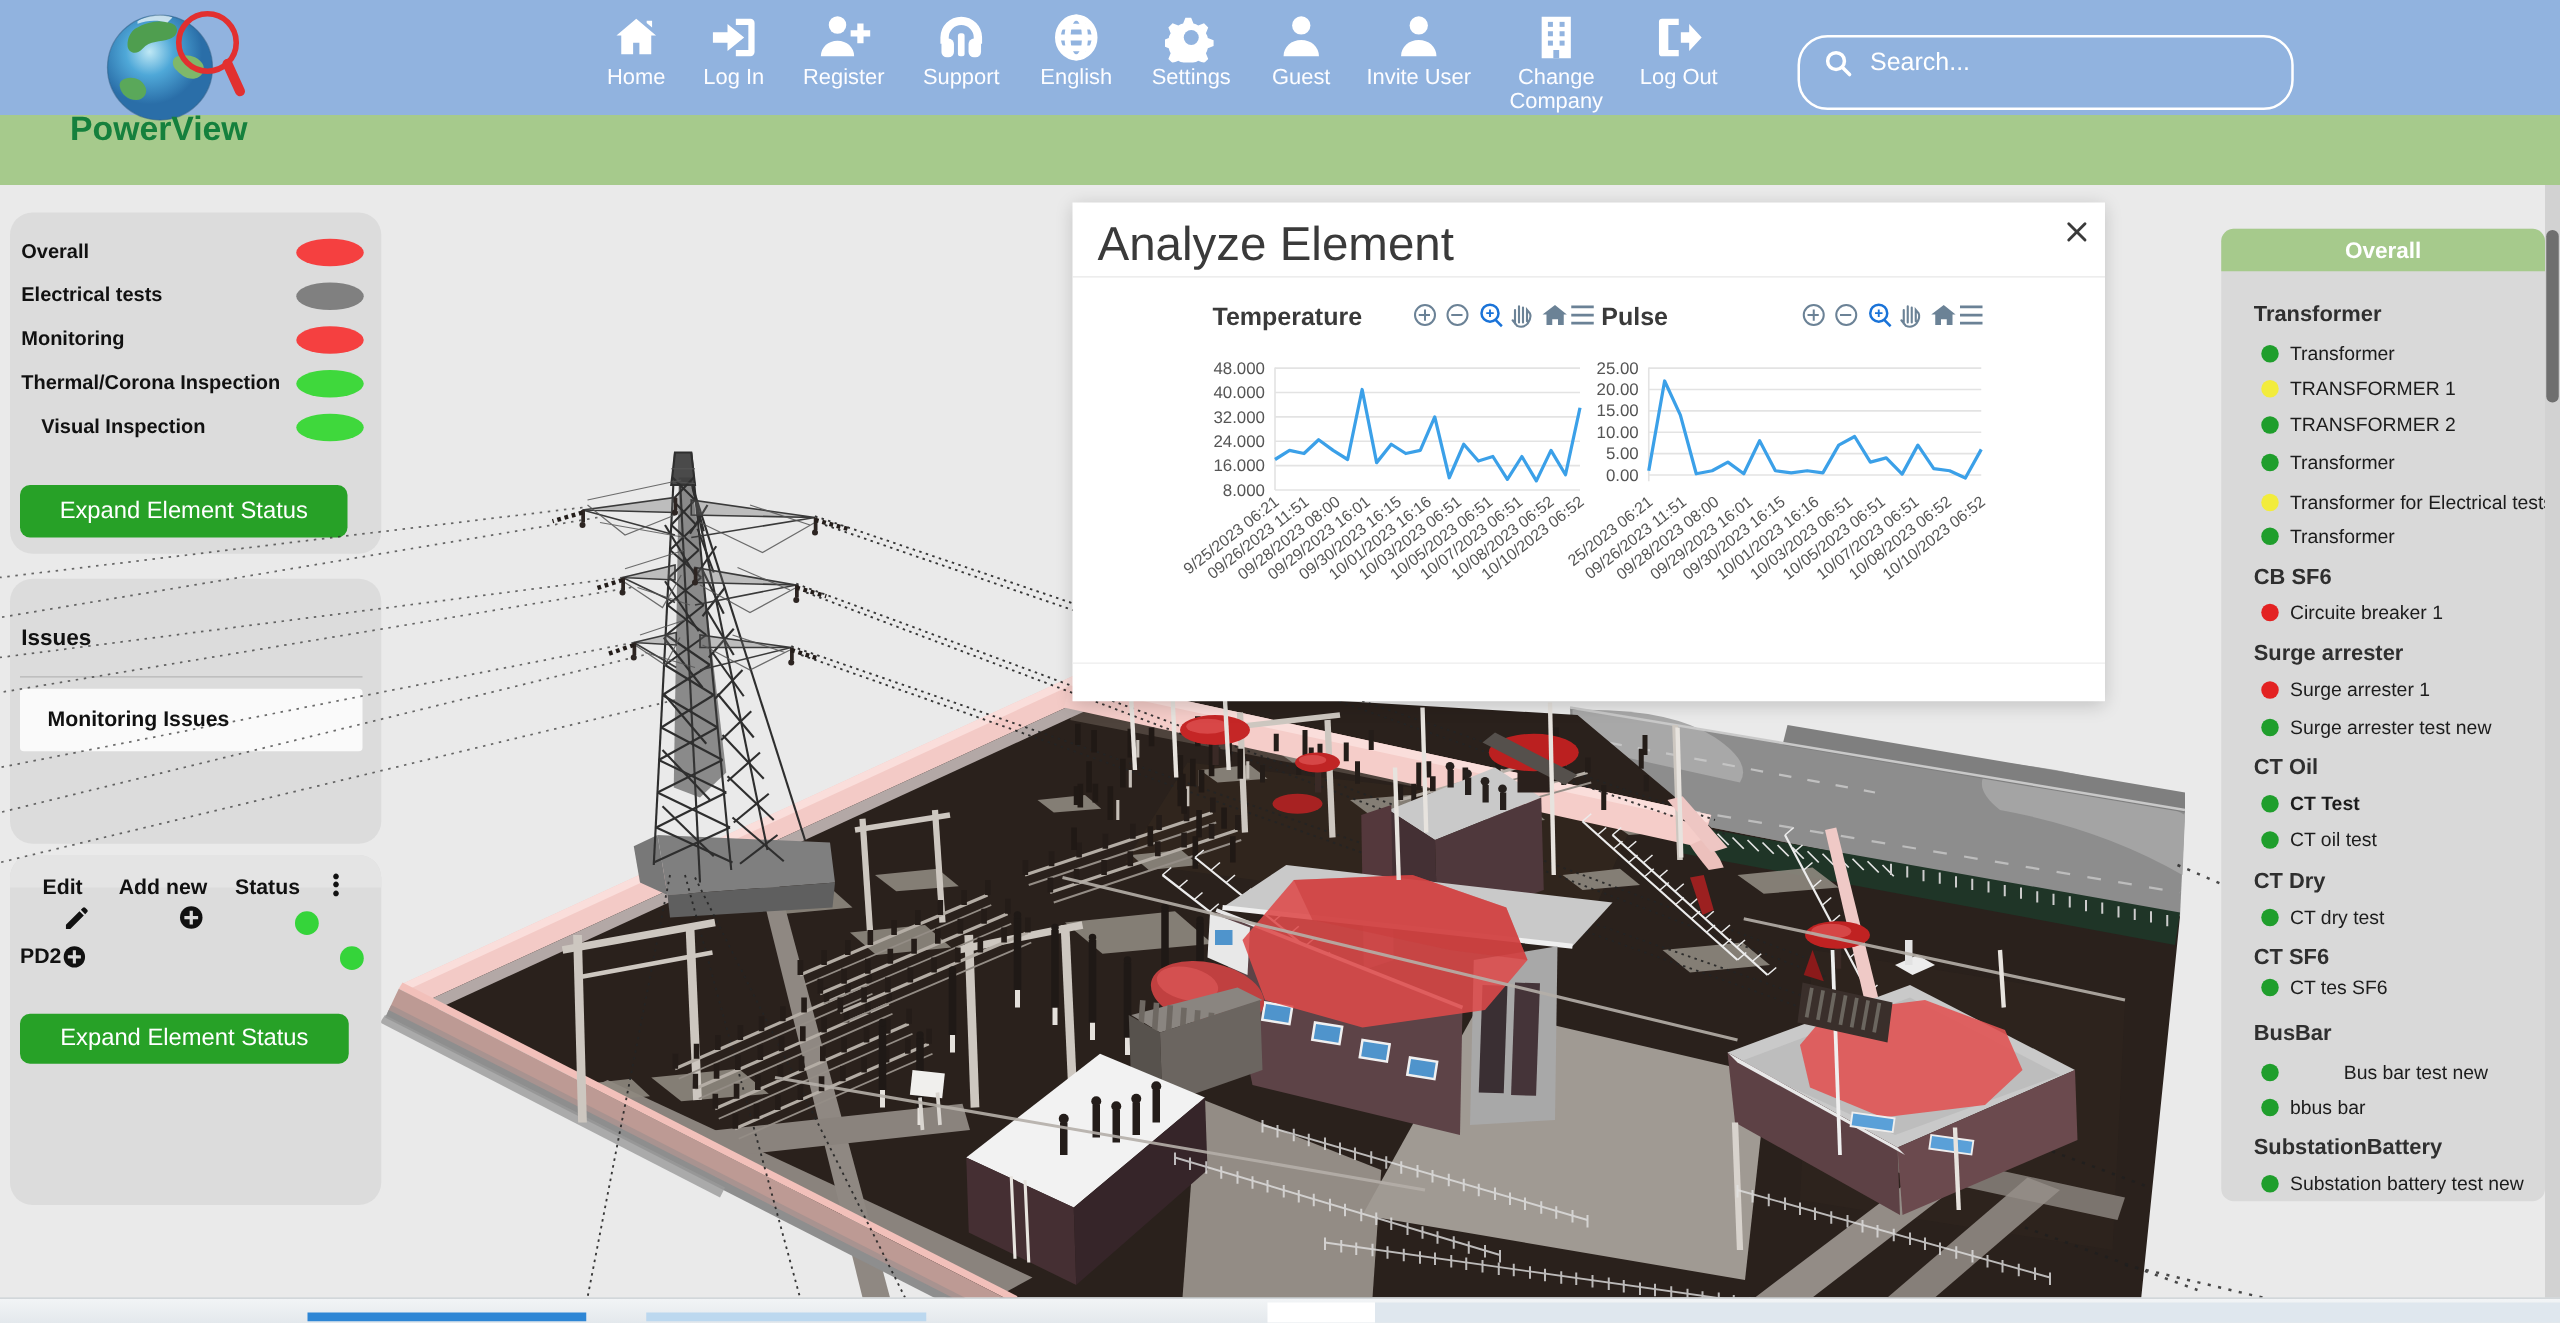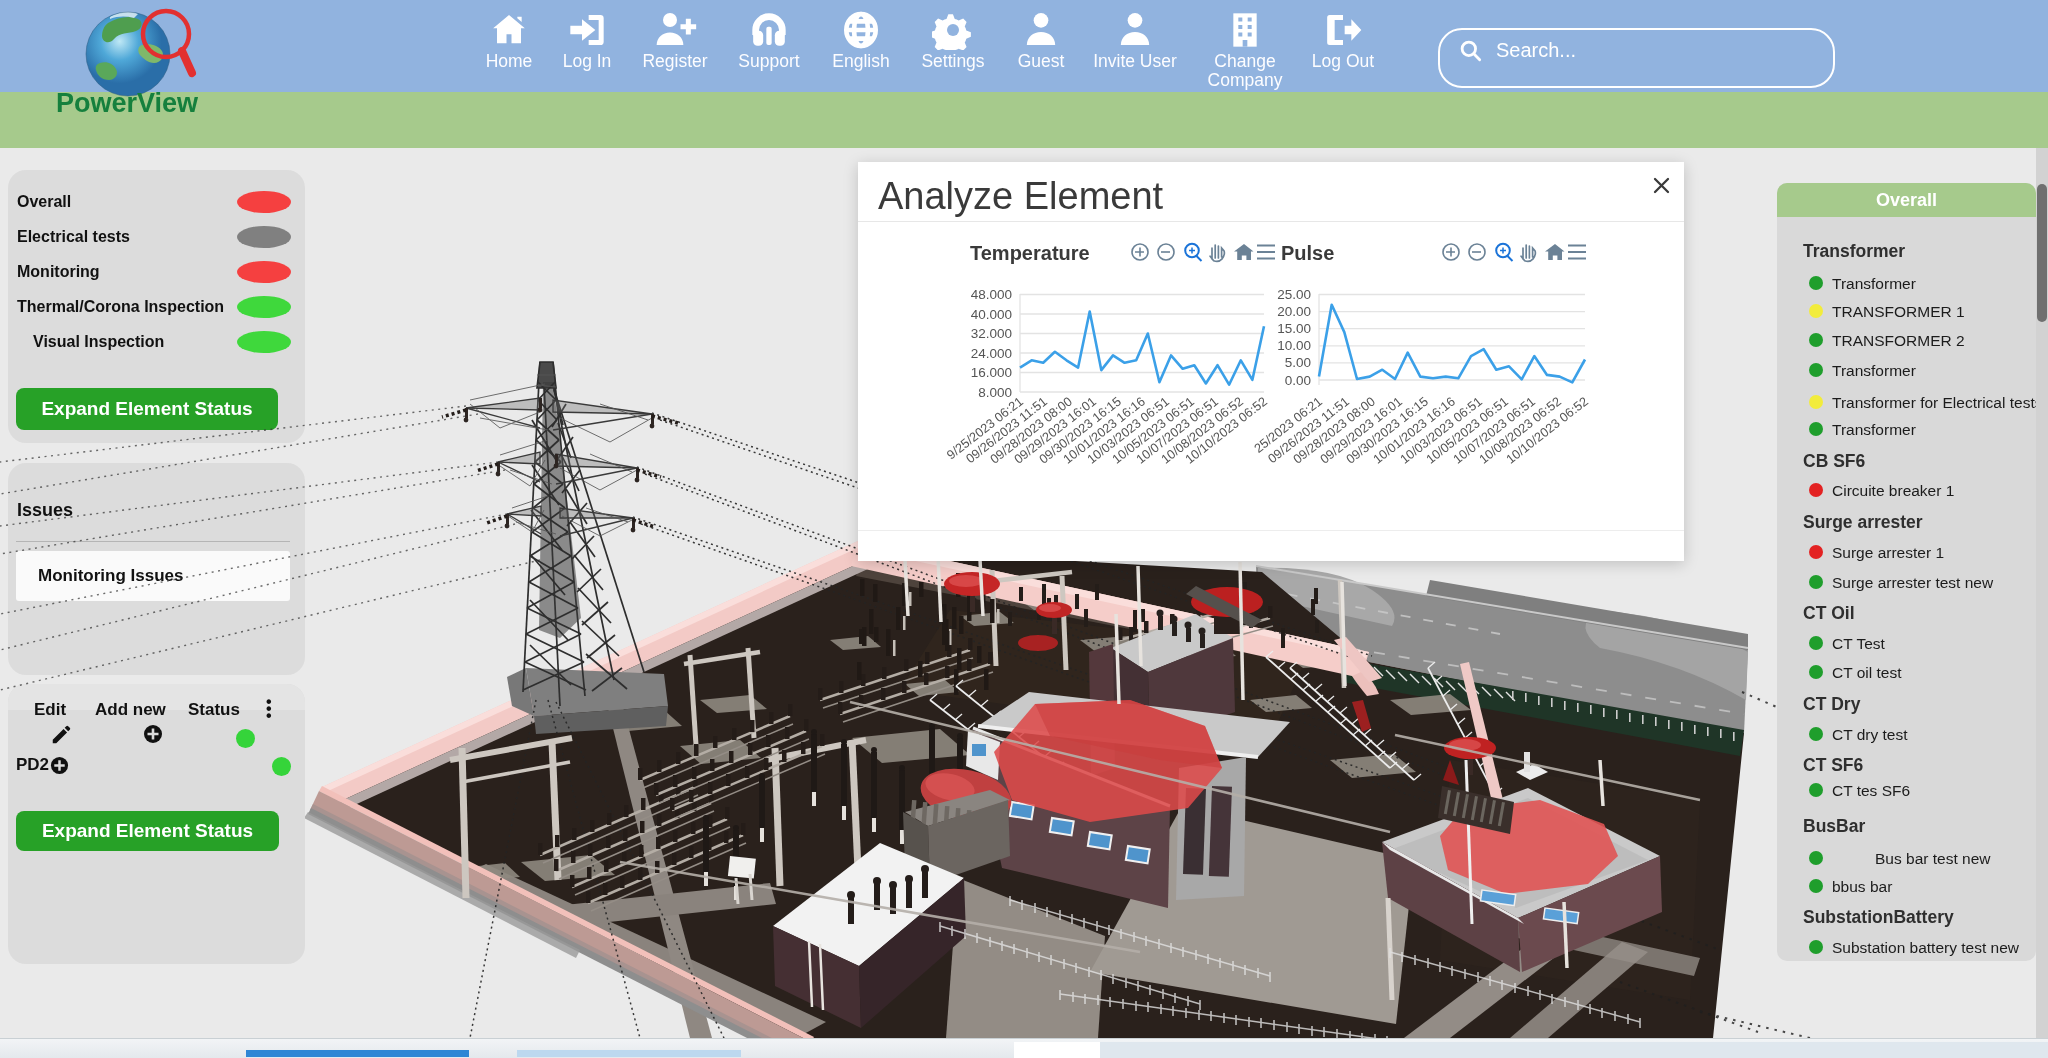--- a/index.html
+++ b/index.html
@@ -5,21 +5,21 @@
 .abs{position:absolute;}
 #nav{position:absolute;left:0;top:0;width:2048px;height:92px;background:#91b3df;}
 #greenbar{position:absolute;left:0;top:92px;width:2048px;height:56px;background:#a6ca8c;}
 .navitem{position:absolute;top:10px;text-align:center;color:#ffffff;}
 .navitem .lbl{font-size:17.5px;color:#fdfdff;margin-top:2px;line-height:19px;}
 .navitem svg{display:block;margin:0 auto;}
 #search{position:absolute;left:1438px;top:28px;width:397px;height:60px;border:2.5px solid #ffffff;border-radius:24px;box-sizing:border-box;text-align:center;}
 #search .ph{position:absolute;left:56px;top:9px;font-size:20px;color:#ffffff;}
 #pv{position:absolute;left:56px;top:88px;font-size:27px;font-weight:bold;color:#15803d;}
 .panel{position:absolute;background:#dcdcdc;border-radius:18px;}
-.gbtn{position:absolute;background:#27a127;border-radius:8px;color:#ffffff;font-size:19px;font-weight:bold;text-align:center;}
+.gbtn{position:absolute;background:#27a127;border-radius:8px;color:#ffffff;font-size:19px;font-weight:normal;text-align:center;}
 .eh{color:#2f2f2f;font-weight:bold;font-size:17.5px;position:absolute;}
 .ei{color:#1c1c1c;font-size:15.5px;position:absolute;}
 .dot{position:absolute;width:14px;height:14px;border-radius:50%;}
 </style></head><body>
 <div id="nav"></div>
 <div id="greenbar"></div>
 <div class="navitem" style="left:434px;width:150px;">
     <svg width="42" height="40" viewBox="0 0 24 24">
       <path fill="#ffffff" d="M12 3 2.5 11h2.3v9h5.7v-5.5h3v5.5h5.7v-9h2.3zM17 4h2.6v3.2L17 5z"></path>
     </svg>
@@ -884,21 +884,21 @@
 <div class="ei" style="left:1832px;top:394px;">Transformer for Electrical tests</div>
 <div class="dot" style="left:1809px;top:422px;background:#1f9e2c;"></div>
 <div class="ei" style="left:1832px;top:421px;">Transformer</div>
 <div class="dot" style="left:1809px;top:483px;background:#e32222;"></div>
 <div class="ei" style="left:1832px;top:482px;">Circuite breaker 1</div>
 <div class="dot" style="left:1809px;top:545px;background:#e32222;"></div>
 <div class="ei" style="left:1832px;top:544px;">Surge arrester 1</div>
 <div class="dot" style="left:1809px;top:575px;background:#1f9e2c;"></div>
 <div class="ei" style="left:1832px;top:574px;">Surge arrester test new</div>
 <div class="dot" style="left:1809px;top:636px;background:#1f9e2c;"></div>
-<div class="ei" style="left:1832px;top:635px;">CT Test</div>
+<div class="ei" style="left:1832px;top:635px;font-weight:bold;">CT Test</div>
 <div class="dot" style="left:1809px;top:665px;background:#1f9e2c;"></div>
 <div class="ei" style="left:1832px;top:664px;">CT oil test</div>
 <div class="dot" style="left:1809px;top:727px;background:#1f9e2c;"></div>
 <div class="ei" style="left:1832px;top:726px;">CT dry test</div>
 <div class="dot" style="left:1809px;top:783px;background:#1f9e2c;"></div>
 <div class="ei" style="left:1832px;top:782px;">CT tes SF6</div>
 <div class="dot" style="left:1809px;top:851px;background:#1f9e2c;"></div>
 <div class="ei" style="left:1832px;top:850px;margin-left:43px;">Bus bar test new</div>
 <div class="dot" style="left:1809px;top:879px;background:#1f9e2c;"></div>
 <div class="ei" style="left:1832px;top:878px;">bbus bar</div>

